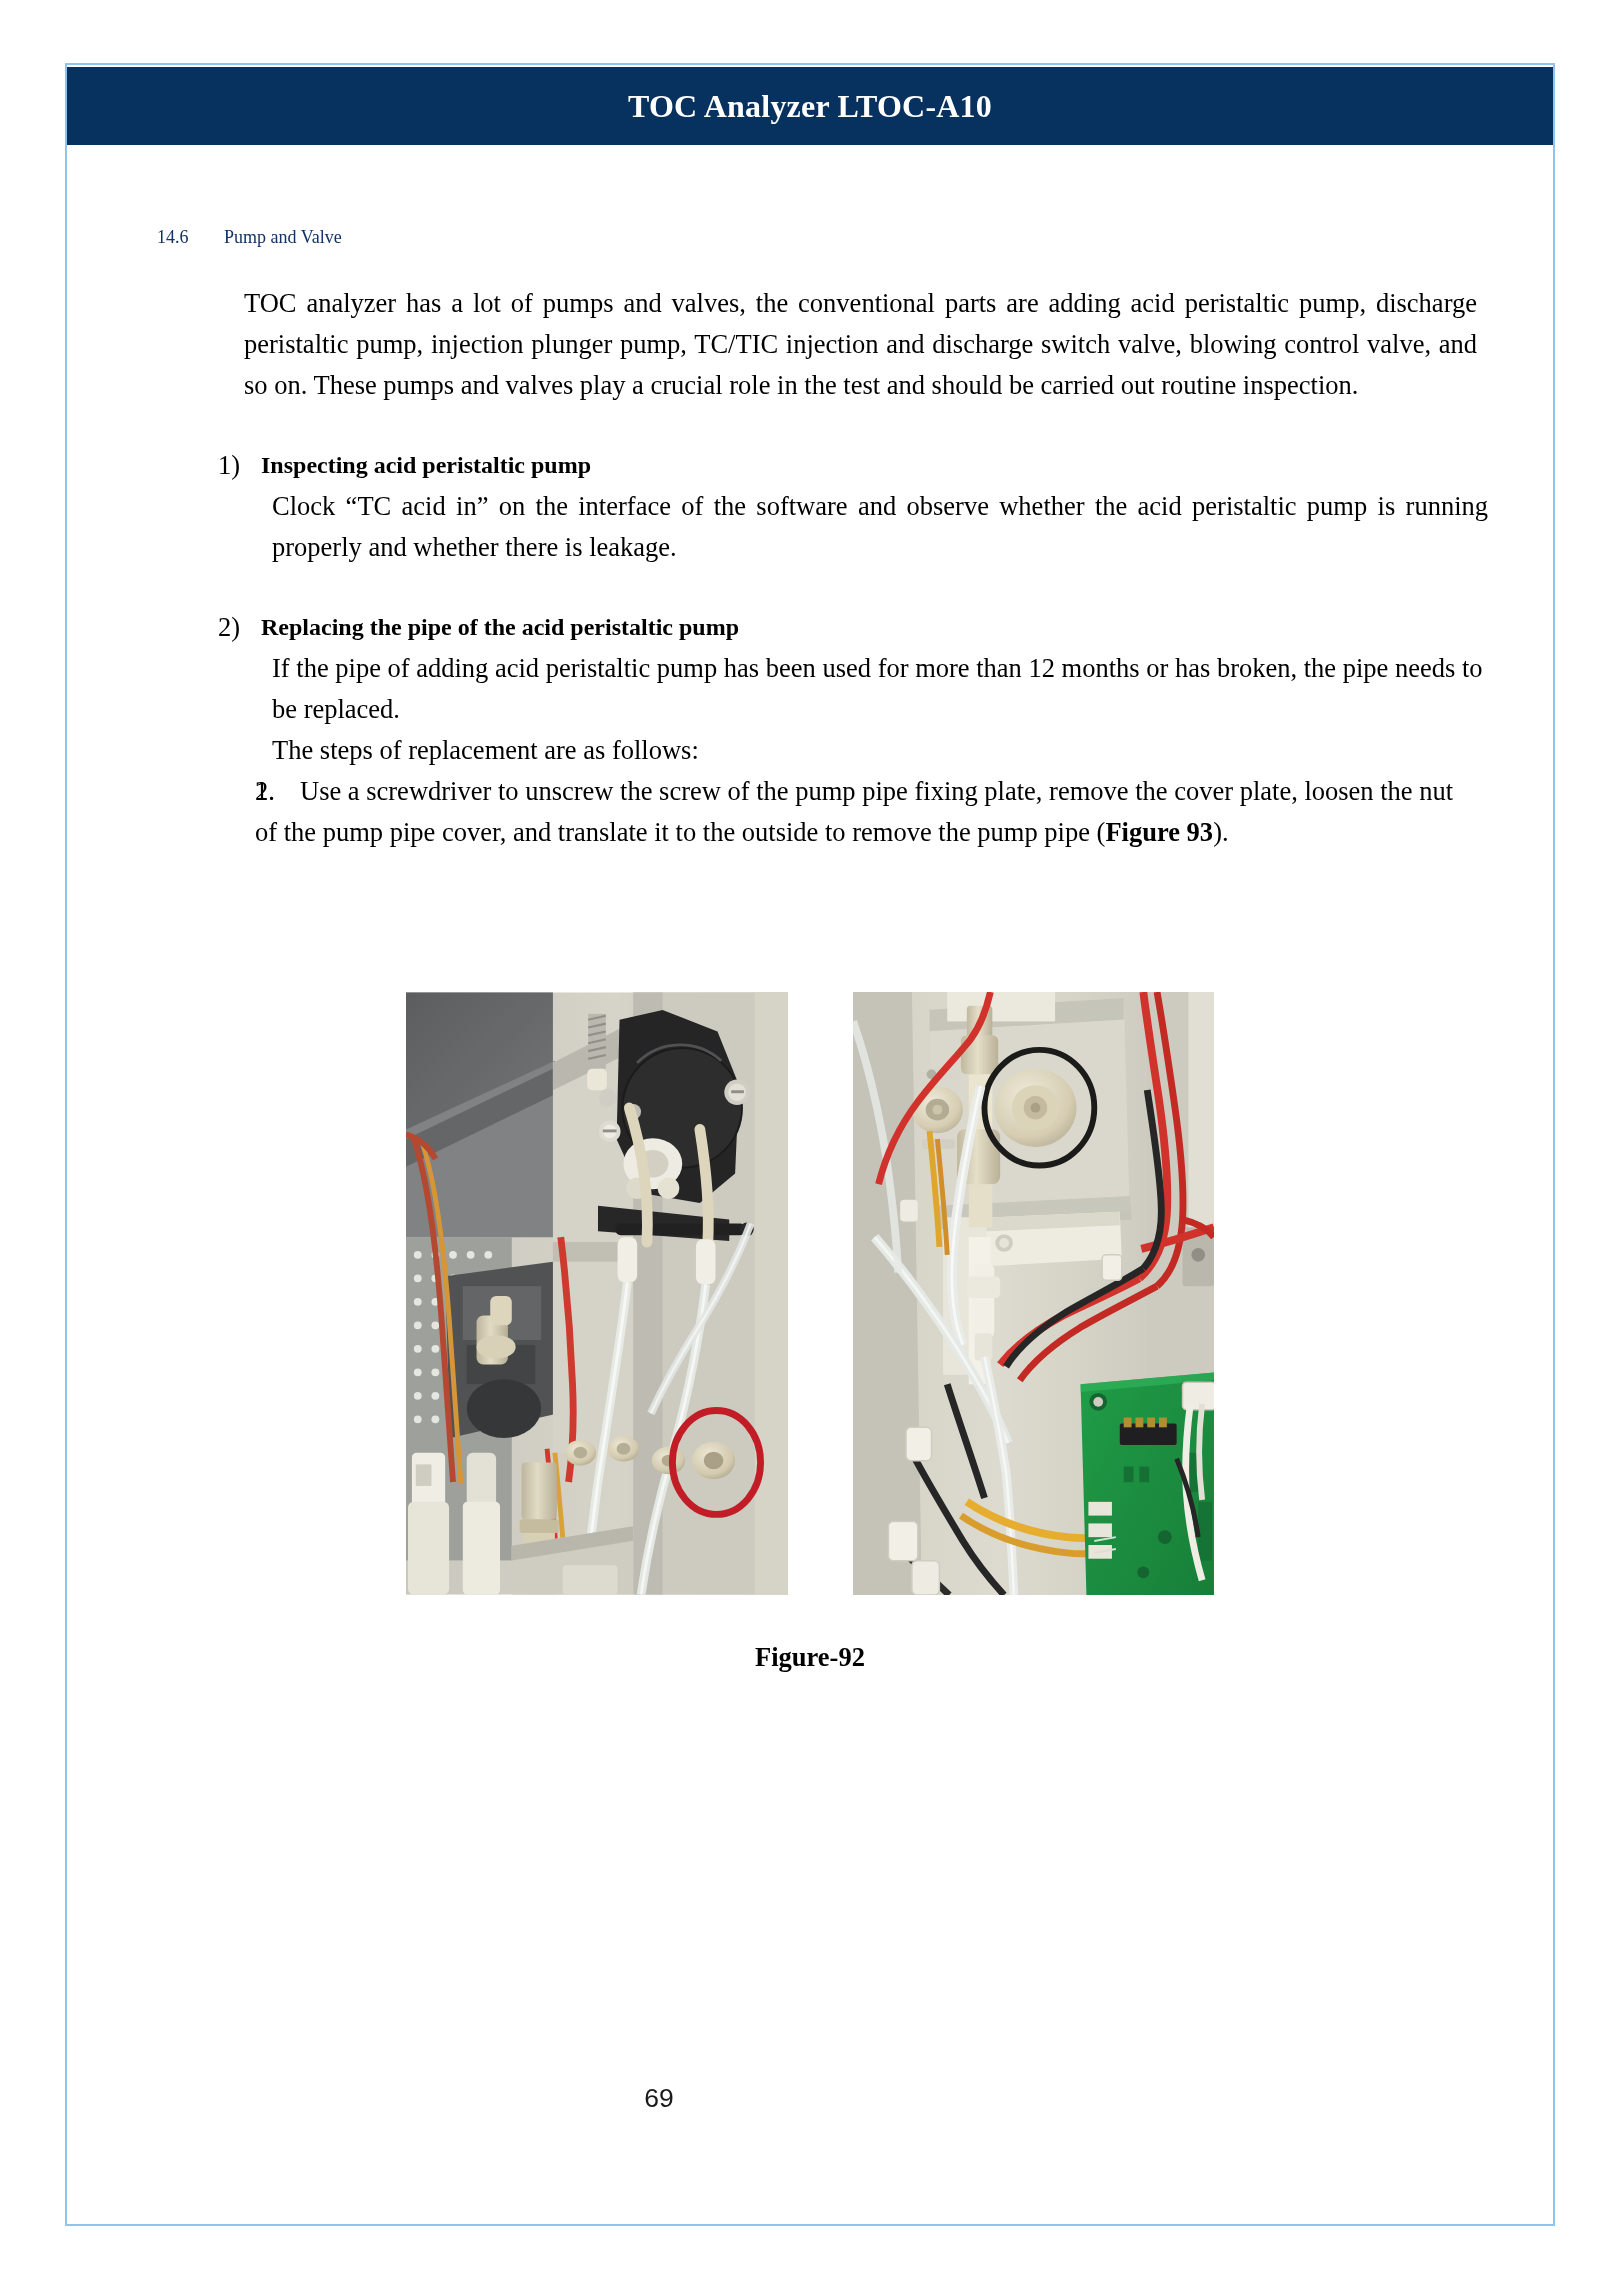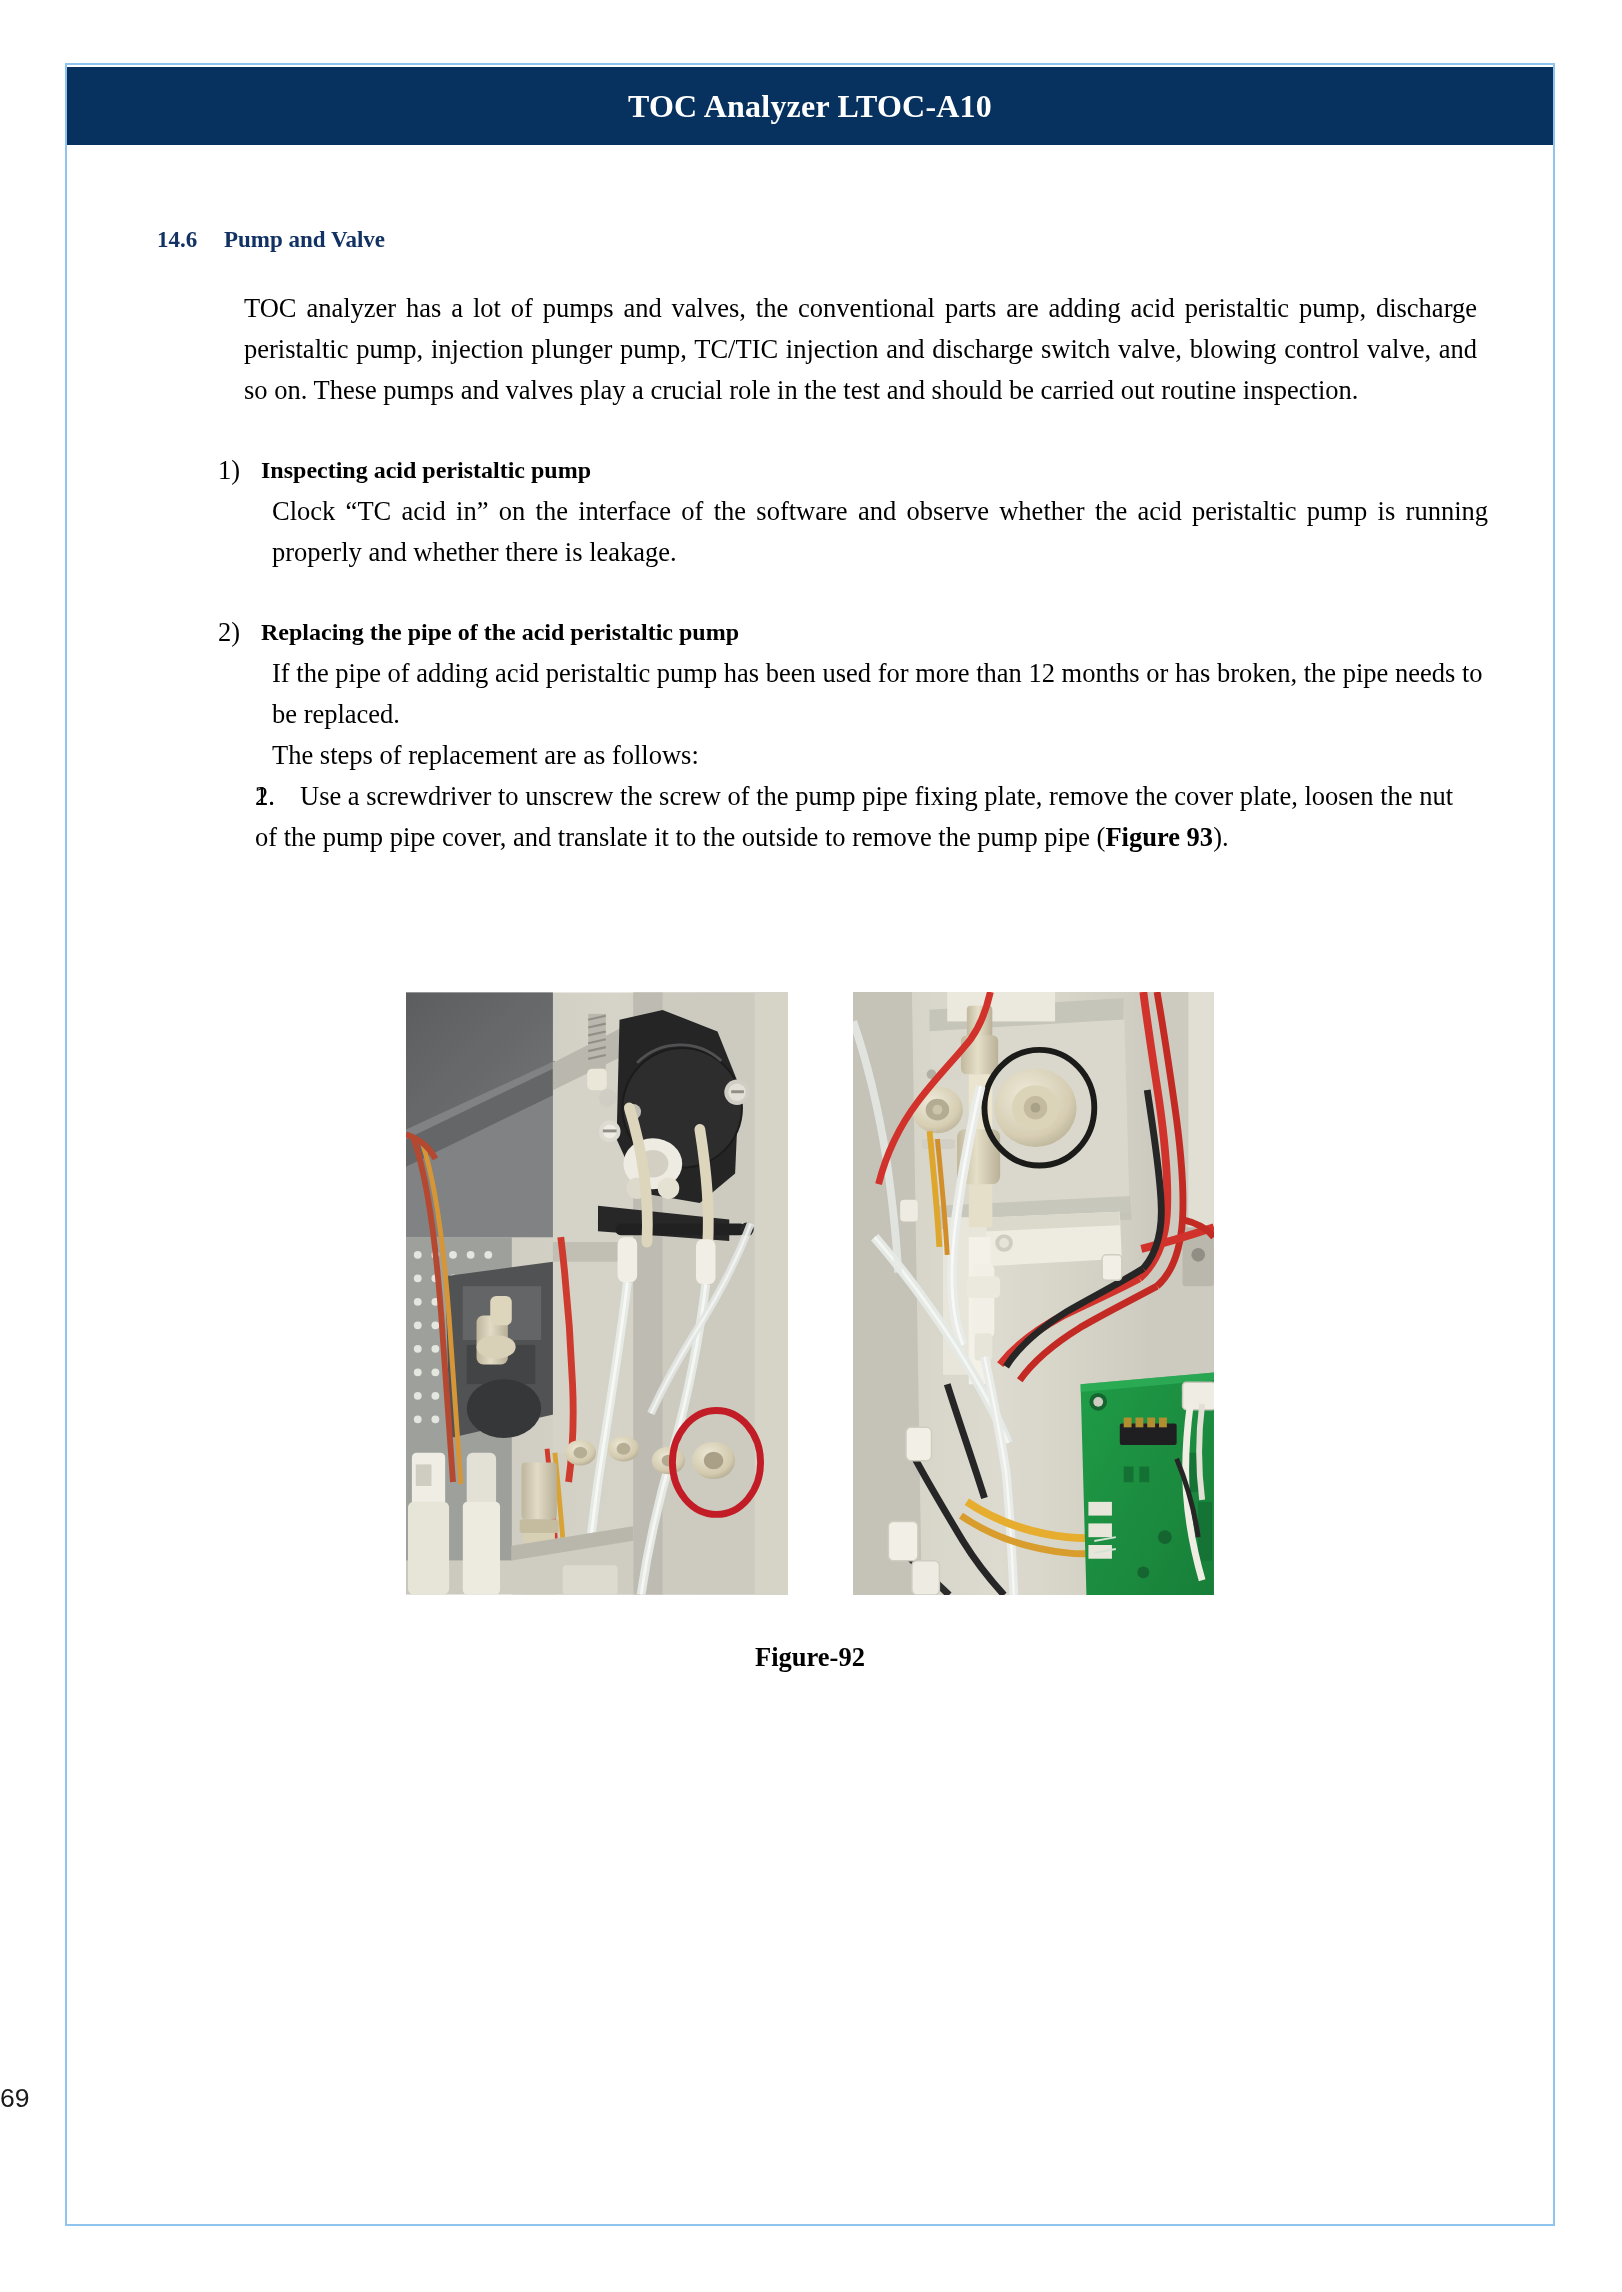--- a/index.html
+++ b/index.html
@@ -54,22 +54,22 @@
     left: 157px;
     top: 227px;
     width: 1333px;
   }
 
   
   .section-heading {
     display: flex;
     align-items: baseline;
     color: #123263;
-    font-weight: bold;
-    font-size: 23px;
+    font-weight: normal;
+    font-size: 18px;
     font-family: "Liberation Serif", serif;
     margin: 0 0 35px 0;
   }
   .section-heading .sec-num { width: 67px; flex: none; }
   .section-heading .sec-title { }
 
   
   .body-para {
     margin: 0 0 0 87px;
     width: 1233px;
@@ -158,21 +158,21 @@
     font-family: "Liberation Serif", serif;
     margin-top: 47px;
   }
 
   
   #page-number {
     position: absolute;
     left: 0;
     top: 2083px;
     width: 1318px;
-    text-align: left;
+    text-align: center;
     font-family: "Liberation Sans", sans-serif;
     font-size: 26.5px;
     color: #1a1a1a;
   }
 </style>
 </head>
 <body>
 
 <div id="page-frame"></div>
 

